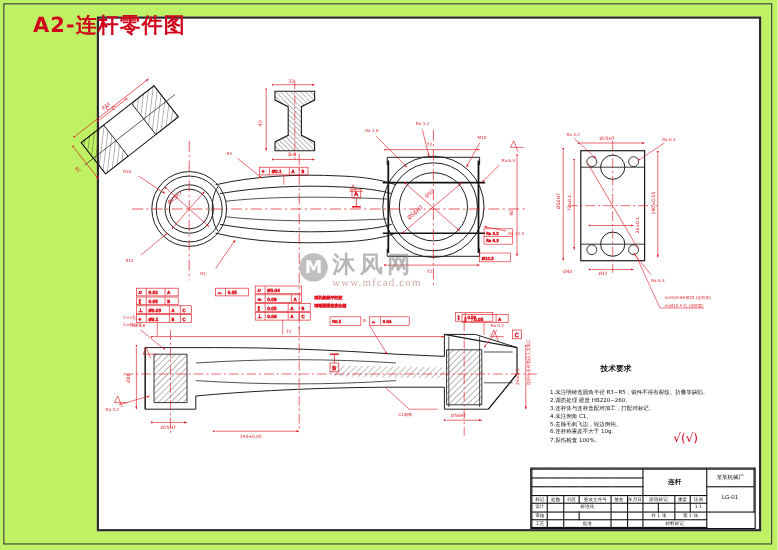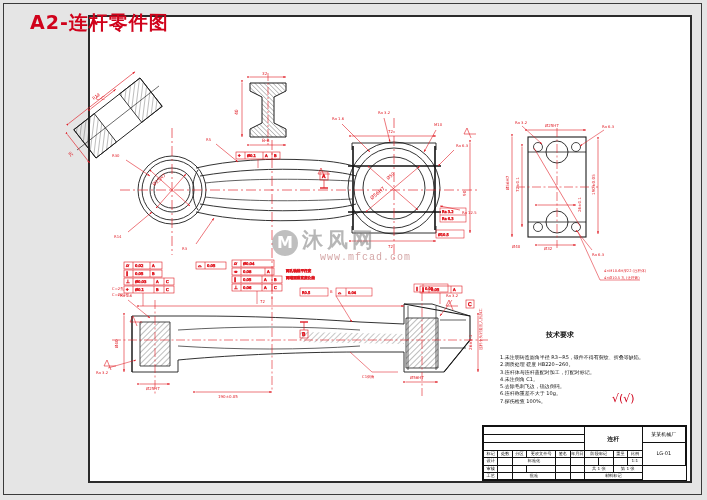--- a/index.html
+++ b/index.html
@@ -1,32 +1,32 @@
 <!DOCTYPE html>
 <html><head>
 <meta charset="utf-8">
 <style>
   html,body{margin:0;padding:0;background:#ffffff;}
   body{width:707px;height:500px;overflow:hidden;font-family:"Liberation Sans",sans-serif;}
 
-  #sheet{position:relative;width:707px;height:500px;background:#e5e5e5;}
+  #sheet{position:relative;width:707px;height:500px;background:#bef264;}
 
   
   .outer-frame{position:absolute;left:3px;top:3px;width:699px;height:492px;border:1px solid #3a3a3a;box-sizing:border-box;}
   .inner-frame{position:absolute;left:88px;top:15px;width:604px;height:468px;border:2px solid #2b2b2b;box-sizing:border-box;background:#fff;}
 
   .title-main{position:absolute;left:30px;top:10px;color:#d0021b;font-family:"DejaVu Sans",sans-serif;font-weight:bold;font-size:19px;letter-spacing:1px;white-space:nowrap;z-index:40;}
 
   svg.cad{position:absolute;left:0;top:0;width:707px;height:500px;}
 
   
   .wm{position:absolute;left:272px;top:228px;width:200px;height:42px;z-index:30;opacity:.55;pointer-events:none;}
   .wm-logo{position:absolute;left:0;top:2px;width:26px;height:26px;border-radius:50%;background:#8c8c8c;color:#fff;font-weight:bold;font-size:16px;text-align:center;line-height:26px;font-family:"DejaVu Sans",sans-serif;}
   .wm-txt{position:absolute;left:30px;top:-2px;font-size:21px;font-weight:bold;color:#7d7d7d;font-family:Liberation Sans, sans-serif;letter-spacing:4px;}
-  .wm-url{position:absolute;left:48px;top:24px;font-size:10px;color:#b05b5b;font-family:Liberation Mono, monospace;letter-spacing:1px;text-align:right;}
+  .wm-url{position:absolute;left:30px;top:24px;font-size:10px;color:#b05b5b;font-family:Liberation Serif, serif;letter-spacing:1px;text-align:right;}
 
   
   .tech{position:absolute;left:500px;top:330px;width:120px;z-index:35;}
   .tech-h{font-size:7px;font-weight:bold;color:#111;text-align:center;font-family:"DejaVu Sans",sans-serif;margin-bottom:14px;}
   .tech-li{font-size:5px;color:#111;font-family:"DejaVu Sans",sans-serif;line-height:1.45;white-space:nowrap;}
 
   .rough-mark{position:absolute;left:612px;top:392px;font-size:11px;color:#d0021b;font-family:"DejaVu Sans",sans-serif;z-index:36;}
 
   
   .tb{position:absolute;left:482px;top:425px;width:205px;height:56px;border:1.4px solid #111;box-sizing:border-box;background:#fff;z-index:38;}

